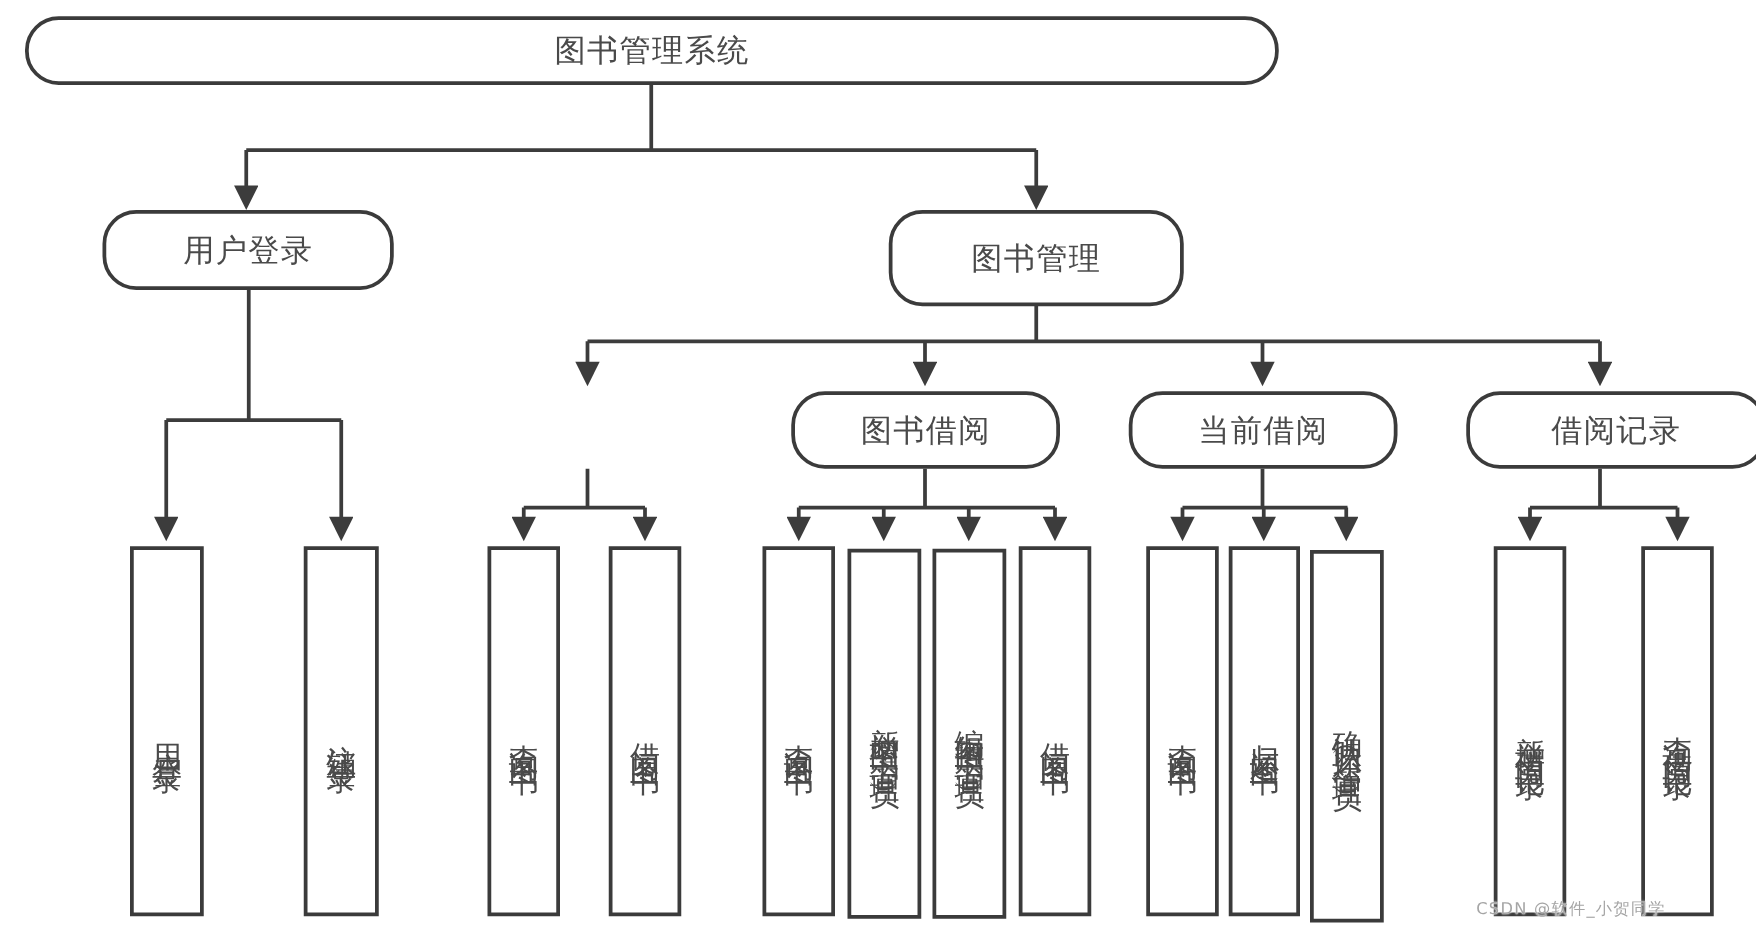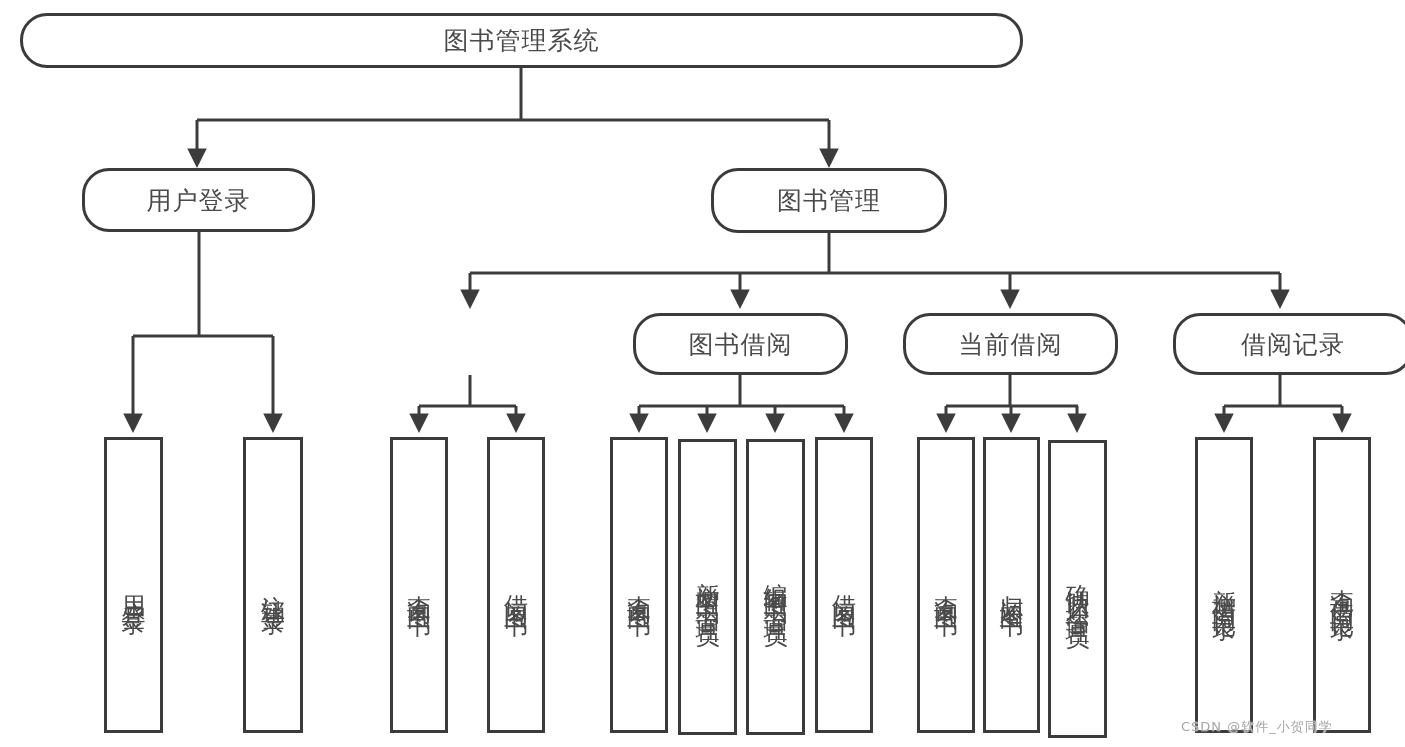--- a/index.html
+++ b/index.html
@@ -94,21 +94,21 @@
     <path d="M1011,406 V429" marker-end="url(#arw)"></path>
     <path d="M1077,406 V429" marker-end="url(#arw)"></path>
 
     <path d="M1224,406 V429" marker-end="url(#arw)"></path>
     <path d="M1342,406 V429" marker-end="url(#arw)"></path>
   </svg>
 
   <div class="node h-node" style="left:20px; top:13px; width:1003px; height:55px;">图书管理系统</div>
 
   <div class="node h-node" style="left:82px; top:168px; width:233px; height:64px;">用户登录</div>
-  <div class="node h-node" style="left:711px; top:168px; width:236px; height:65px;">图书管理</div>
+  <div class="node h-node" style="left:711px; top:168px; width:236px; height:77px;">图书管理</div>
 
   <div class="node h-node" style="left:633px; top:313px; width:215px; height:62px;">图书借阅</div>
   <div class="node h-node" style="left:903px; top:313px; width:215px; height:62px;">当前借阅</div>
   <div class="node h-node" style="left:1173px; top:313px; width:240px; height:62px;">借阅记录</div>
 
   <div class="node v-node" style="left:104px; top:437px; width:59px; height:296px;">
     <span>用户登录</span>
   </div>
   <div class="node v-node" style="left:243px; top:437px; width:60px; height:296px;">
     <span>注销登录</span>

